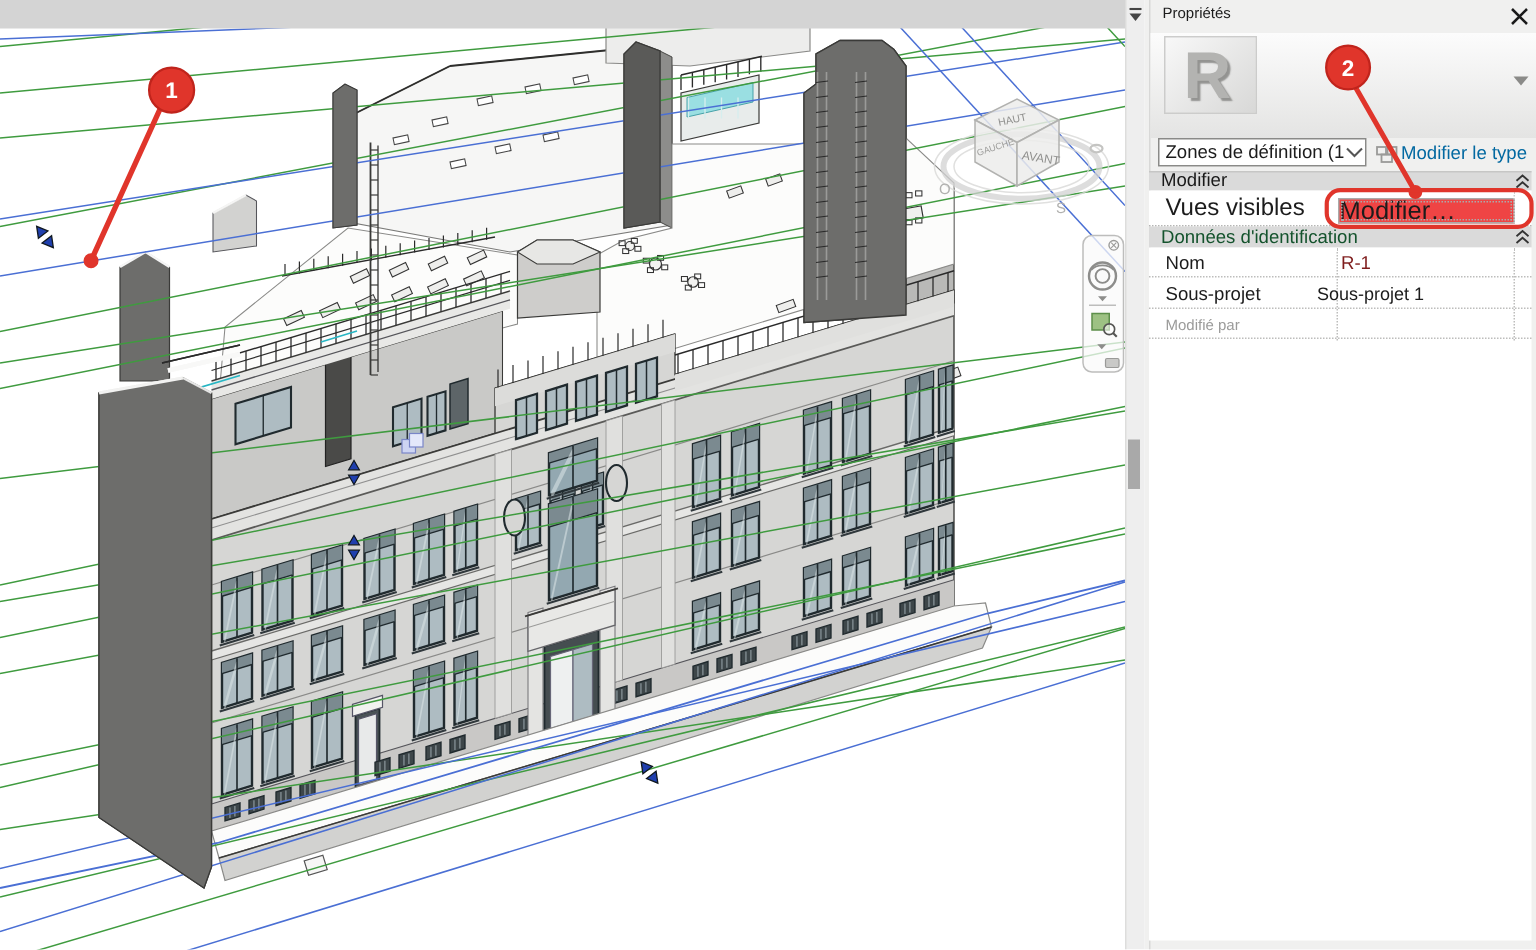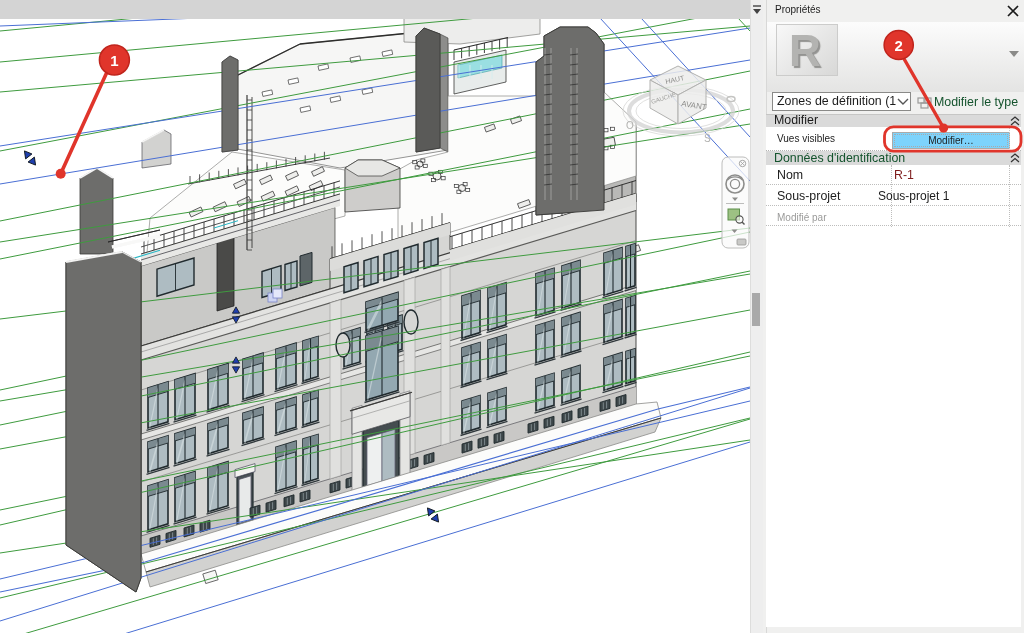--- a/index.html
+++ b/index.html
@@ -726,29 +726,29 @@
   <svg class="abs" style="left:134px;top:97px" width="12" height="10">
       <path d="M1,2 l5,5 5,-5" fill="none" stroke="#555" stroke-width="1.4"></path>
     </svg>
   <svg class="abs" style="left:154px;top:94px" width="16" height="16">
       <g stroke="#9a9a98" stroke-width="1.2" fill="none">
         <rect x="1" y="4" width="6" height="5"></rect>
         <rect x="8" y="4" width="6" height="5"></rect>
         <rect x="4" y="9" width="7" height="5"></rect>
       </g>
     </svg>
-  <div class="abs" style="left:171px;top:95px;font-size:12.4px;color:#14532d;white-space:nowrap">Modifier le type</div>
+  <div class="abs" style="left:171px;top:95px;font-size:12.4px;color:#0369a1;white-space:nowrap">Modifier le type</div>
   <div class="abs" style="left:3px;top:113.5px;width:255px;height:13.5px;background:#dadada;border-top:1px solid #c6c6c5"></div>
   <div class="abs" style="left:11px;top:113.5px;font-size:12.4px;color:#1a1a1a;line-height:13.5px">Modifier</div>
   <svg class="abs" style="left:247px;top:115.5px" width="10" height="10">
       <path d="M1,4.5 L5,1 L9,4.5 M1,9 L5,5.5 L9,9" fill="none" stroke="#333" stroke-width="1.2"></path>
     </svg>
   <div class="abs" style="left:3px;top:127px;width:255px;height:24px;background:#fff;border-bottom:1px dotted #b5b5b4"></div>
-  <div class="abs" style="left:14px;top:127px;font-size:10px;color:#1c1c1c;line-height:24px">Vues visibles</div>
-  <div class="abs" style="left:129px;top:131.5px;width:118px;height:17px;background:#7dd3fc;border:1px solid #aaaaa9;outline:1px dotted #aaaaaa;outline-offset:-3px;font-size:10px;color:#1c1c1c;text-align:center;line-height:15px">Modifier…</div>
+  <div class="abs" style="left:14px;top:127px;font-size:16px;color:#1c1c1c;line-height:24px">Vues visibles</div>
+  <div class="abs" style="left:129px;top:131.5px;width:118px;height:17px;background:#ef4444;border:1px solid #aaaaa9;outline:1px dotted #aaaaaa;outline-offset:-3px;font-size:17px;color:#1c1c1c;line-height:15px">Modifier…</div>
   <div class="abs" style="left:3px;top:151px;width:255px;height:14px;background:#dadada"></div>
   <div class="abs" style="left:11px;top:151px;font-size:12.4px;color:#14532d;line-height:14px">Données d'identification</div>
   <svg class="abs" style="left:247px;top:153px" width="10" height="10">
       <path d="M1,4.5 L5,1 L9,4.5 M1,9 L5,5.5 L9,9" fill="none" stroke="#333" stroke-width="1.2"></path>
     </svg>
   <div class="abs" style="left:3px;top:165px;width:255px;height:462px;background:#fff"></div>
   <div class="abs" style="left:3px;top:165px;width:255px;height:20.3px;border-bottom:1px dotted #bdbdbc"></div>
   <div class="abs" style="left:3px;top:186.3px;width:255px;height:19.5px;border-bottom:1px dotted #bdbdbc"></div>
   <div class="abs" style="left:3px;top:206.8px;width:255px;height:19.5px;border-bottom:1px dotted #bdbdbc"></div>
   <div class="abs" style="left:128px;top:165px;width:1px;height:62px;border-left:1px dotted #bdbdbc"></div>

